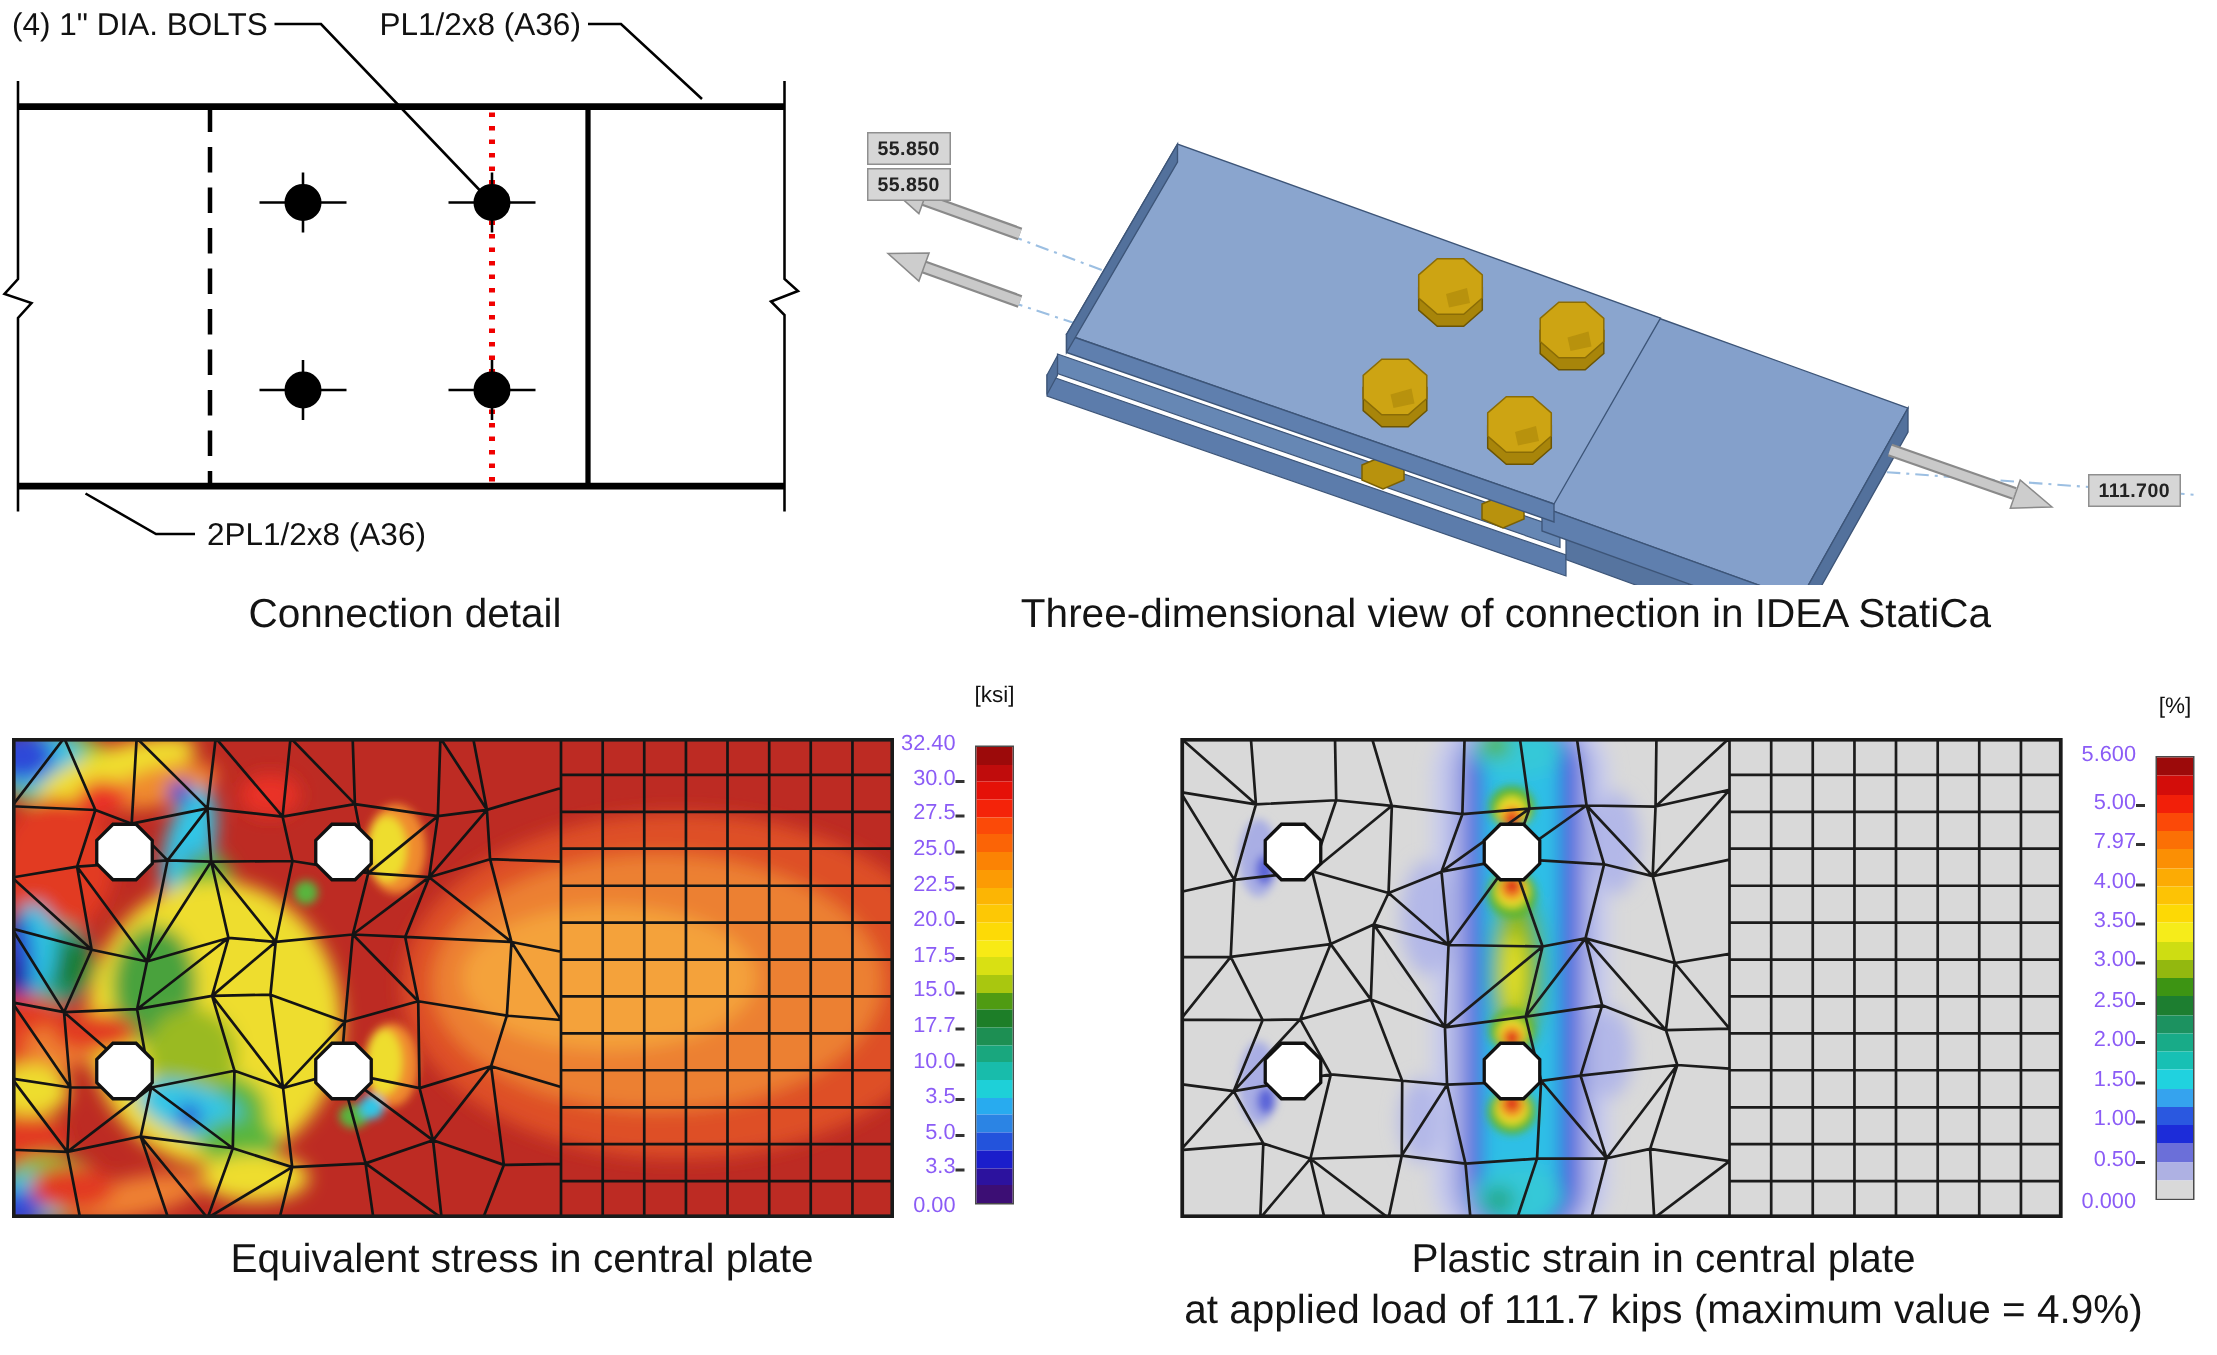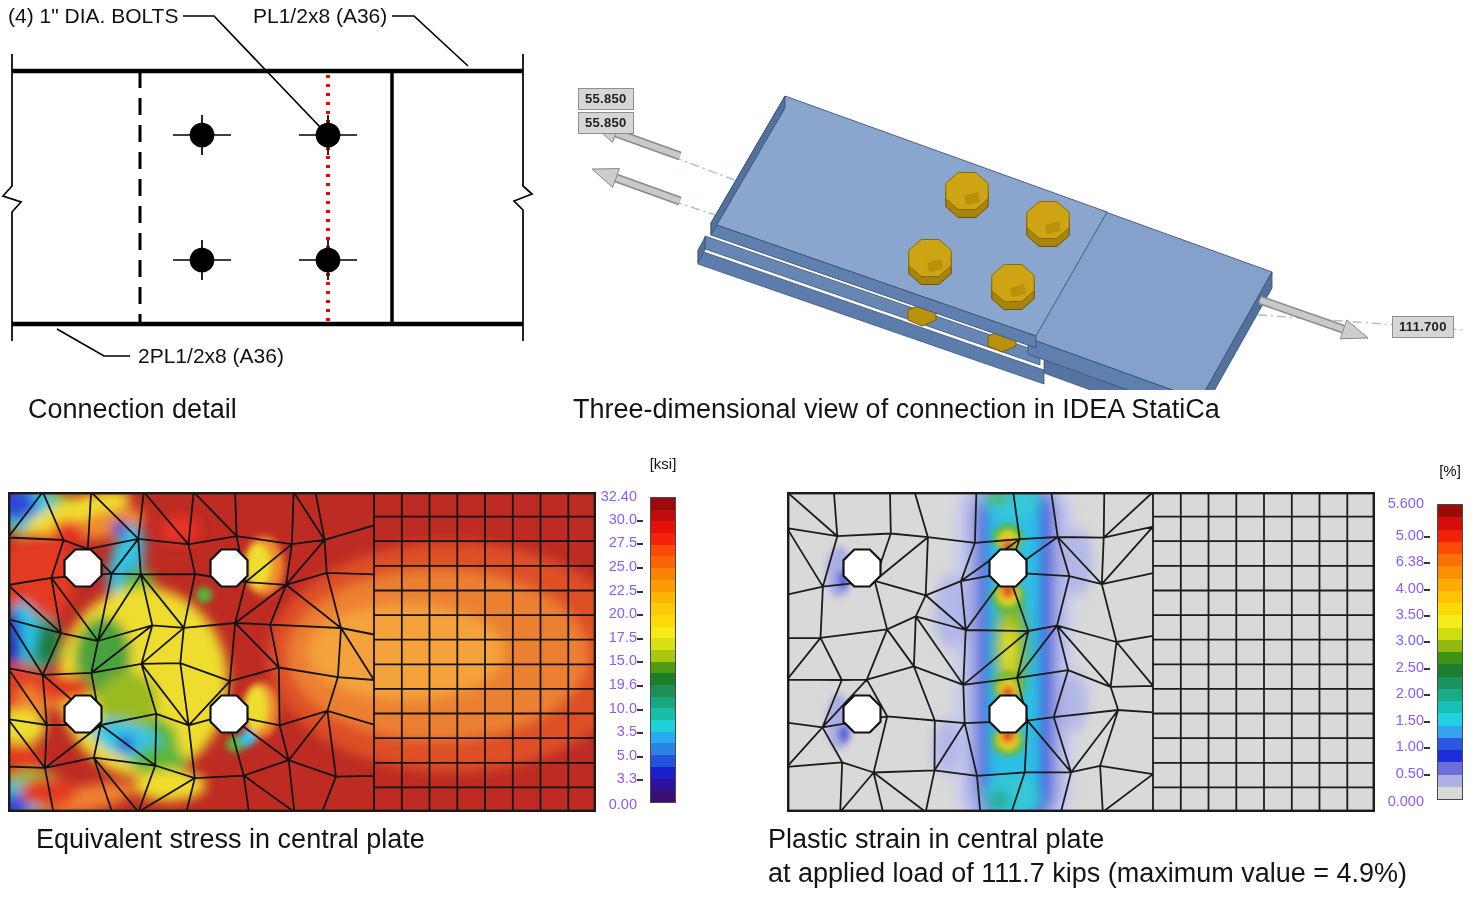--- a/index.html
+++ b/index.html
@@ -1,18 +1,18 @@
 <!DOCTYPE html>
 <html><head>
 <meta charset="utf-8">
 <style>
   html,body{margin:0;padding:0;background:#fff;}
   body{width:1478px;height:903px;position:relative;font-family:"Liberation Sans",sans-serif;color:#111;overflow:hidden;}
   .abs{position:absolute;}
-  .caption{position:absolute;text-align:left;font-size:27px;line-height:34px;color:#141414;padding-left:28px;}
+  .caption{position:absolute;text-align:center;font-size:27px;line-height:34px;color:#141414;}
   .drawlabel{font-family:"Liberation Sans",sans-serif;font-size:21px;fill:#111;}
   
   .loadtag{position:absolute;background:#d6d6d6;border:1px solid #8f8f8f;font-size:13px;font-weight:bold;color:#222;
            padding:1px 6px 2px 6px;line-height:17px;letter-spacing:0.3px;}
   
   .colorbar{position:absolute;width:20px;text-decoration:underline;}
   .cb-unit{position:absolute;top:-42px;left:-10px;width:46px;text-align:center;font-size:15px;color:#111;}
   .cb-bar{width:26px;height:var(--h);display:flex;flex-direction:column;border:1px solid #4a4a4a;box-sizing:border-box;}
   .cb-bar div{flex:1;}
   .cb-label{position:absolute;right:33px;font-size:14.5px;color:#8b5cf6;white-space:nowrap;}
@@ -248,21 +248,21 @@
       <div class="cb-label" style="top: 60.8889px;">25.0</div>
       <div class="cb-mark" style="top: 69.8889px;"></div>
       <div class="cb-label" style="top: 84.5px;">22.5</div>
       <div class="cb-mark" style="top: 93.5px;"></div>
       <div class="cb-label" style="top: 108.111px;">20.0</div>
       <div class="cb-mark" style="top: 117.111px;"></div>
       <div class="cb-label" style="top: 131.722px;">17.5</div>
       <div class="cb-mark" style="top: 140.722px;"></div>
       <div class="cb-label" style="top: 155.333px;">15.0</div>
       <div class="cb-mark" style="top: 164.333px;"></div>
-      <div class="cb-label" style="top: 178.944px;">19.6</div>
+      <div class="cb-label" style="top: 178.944px;">17.7</div>
       <div class="cb-mark" style="top: 187.944px;"></div>
       <div class="cb-label" style="top: 202.556px; margin-left: 24px;">10.0</div>
       <div class="cb-mark" style="top: 211.556px;"></div>
       <div class="cb-label" style="top: 226.167px;">3.5</div>
       <div class="cb-mark" style="top: 235.167px;"></div>
       <div class="cb-label" style="top: 249.778px;">5.0</div>
       <div class="cb-mark" style="top: 258.778px;"></div>
       <div class="cb-label" style="top: 273.389px;">3.3</div>
       <div class="cb-mark" style="top: 282.389px;"></div>
     </div>
@@ -356,21 +356,21 @@
       <div style="background: rgb(28, 44, 217);"></div>
       <div style="background: rgb(107, 111, 217);"></div>
       <div style="background: rgb(174, 177, 227);"></div>
       <div style="background: rgb(217, 217, 217);"></div>
     </div>
   <div class="cb-ticks">
       <div class="cb-label" style="top: -9px;">5.600</div>
       <div class="cb-label" style="top: 289px;">0.000</div>
       <div class="cb-label" style="top: 22.7143px;">5.00</div>
       <div class="cb-mark" style="top: 31.7143px;"></div>
-      <div class="cb-label" style="top: 49.1429px;">6.38</div>
+      <div class="cb-label" style="top: 49.1429px;">7.97</div>
       <div class="cb-mark" style="top: 58.1429px;"></div>
       <div class="cb-label" style="top: 75.5714px;">4.00</div>
       <div class="cb-mark" style="top: 84.5714px;"></div>
       <div class="cb-label" style="top: 102px;">3.50</div>
       <div class="cb-mark" style="top: 111px;"></div>
       <div class="cb-label" style="top: 128.429px;">3.00</div>
       <div class="cb-mark" style="top: 137.429px;"></div>
       <div class="cb-label" style="top: 154.857px;">2.50</div>
       <div class="cb-mark" style="top: 163.857px;"></div>
       <div class="cb-label" style="top: 181.286px;">2.00</div>

